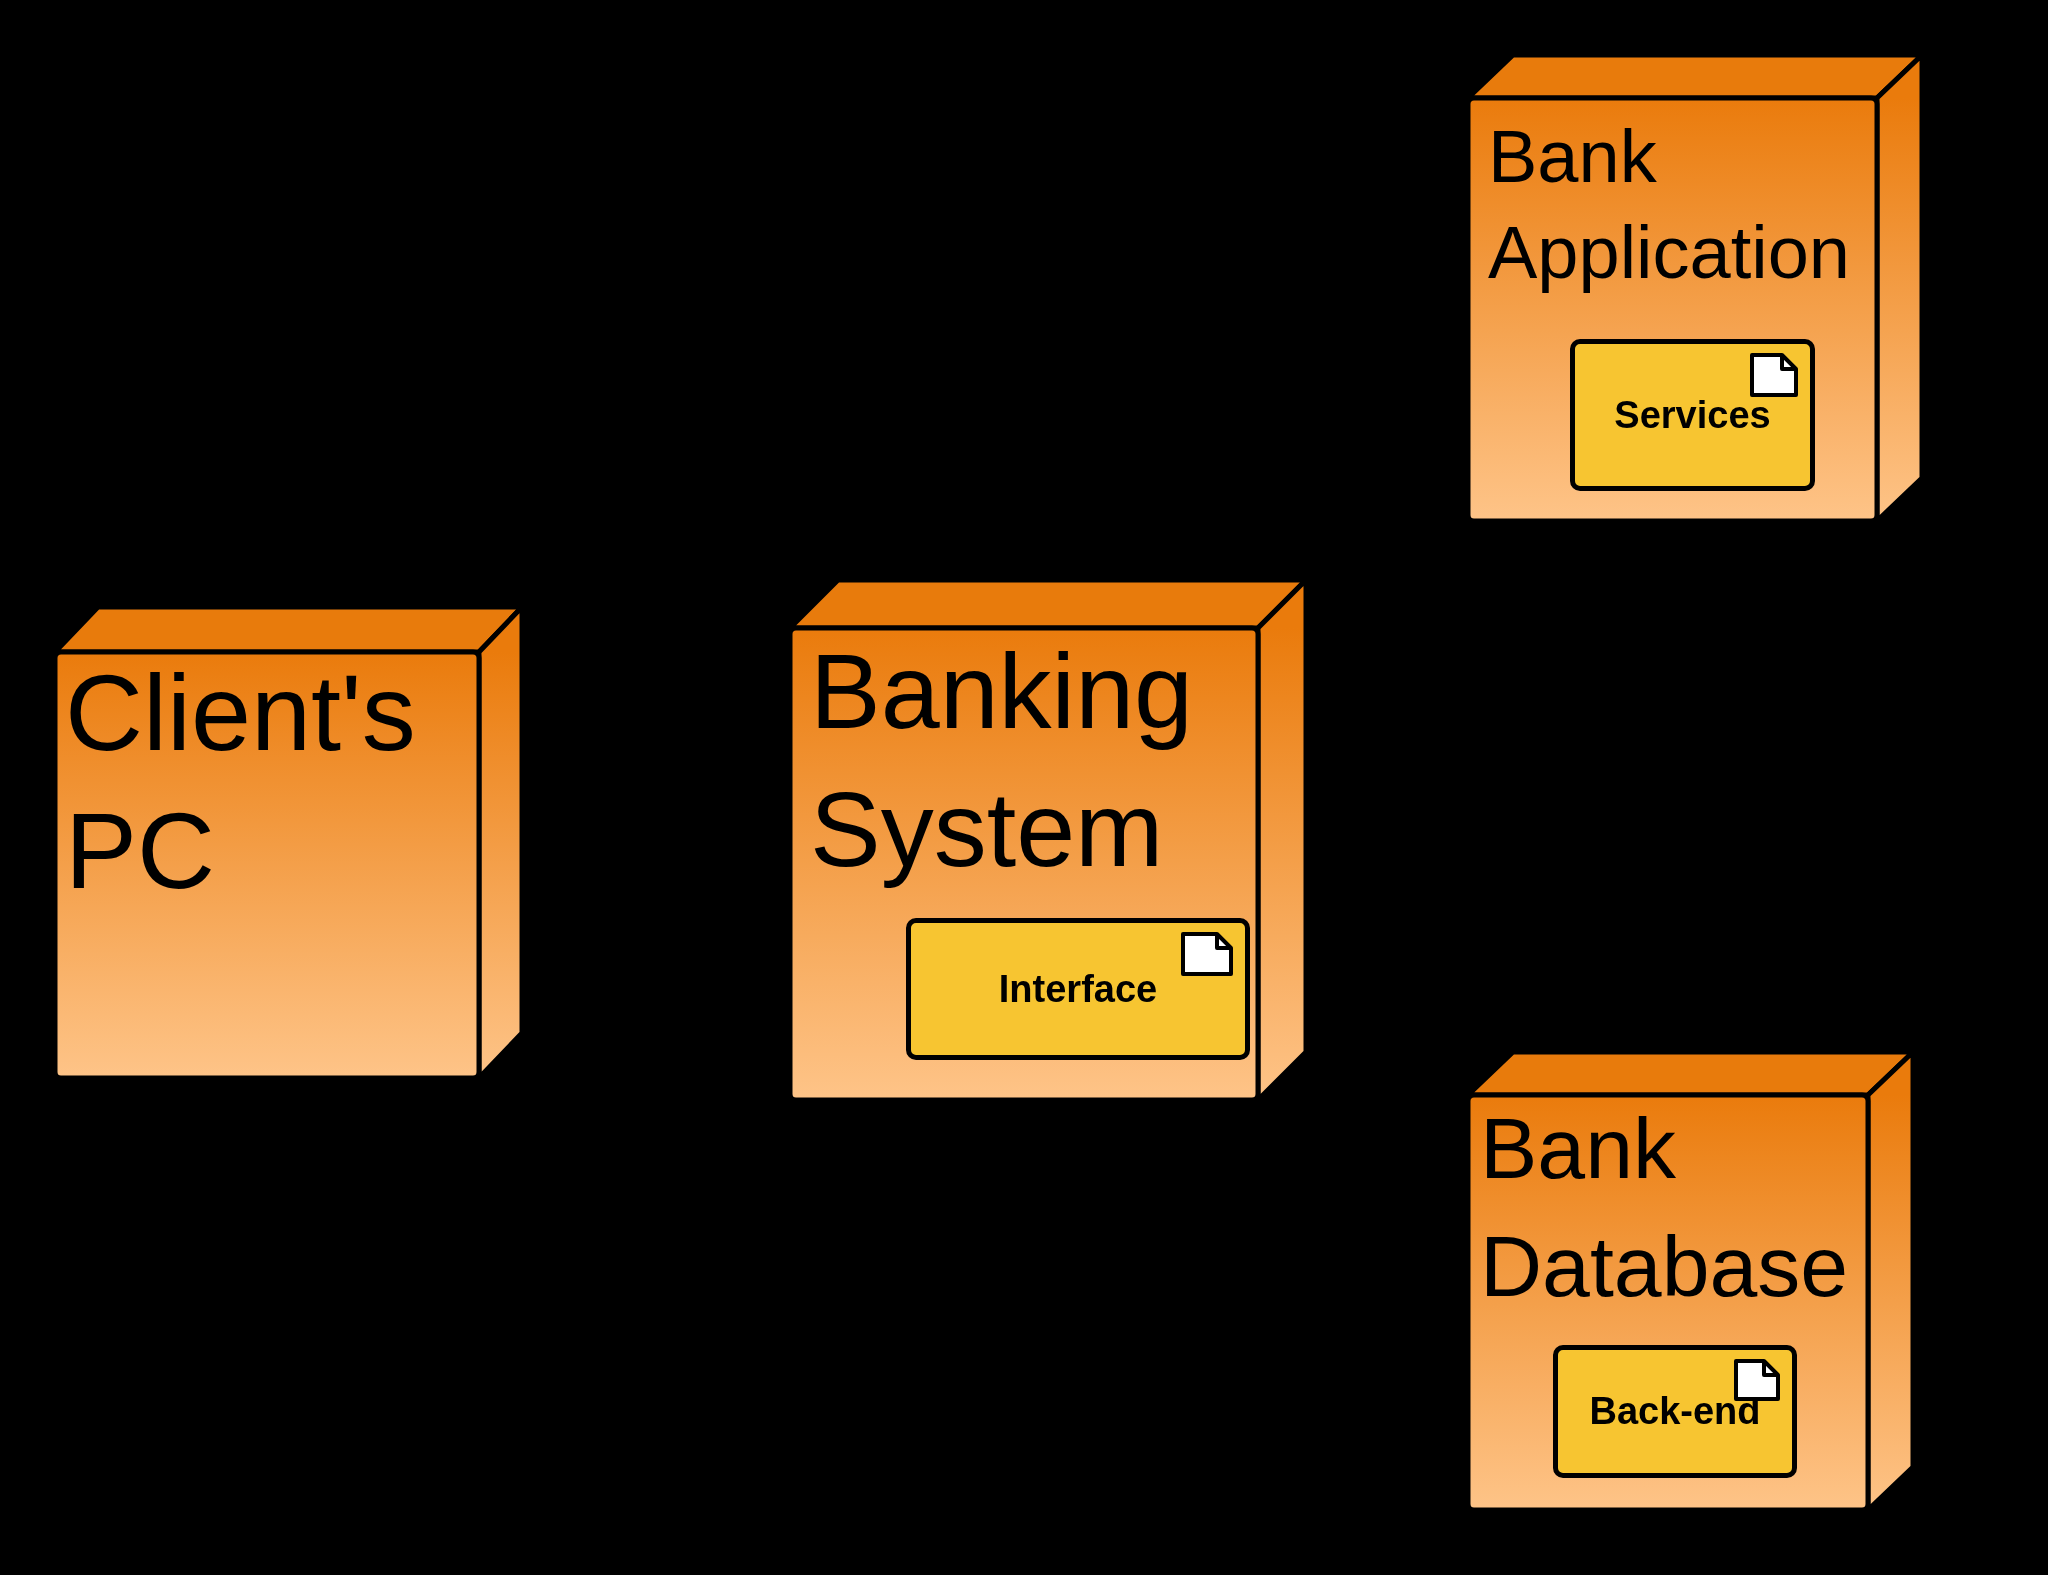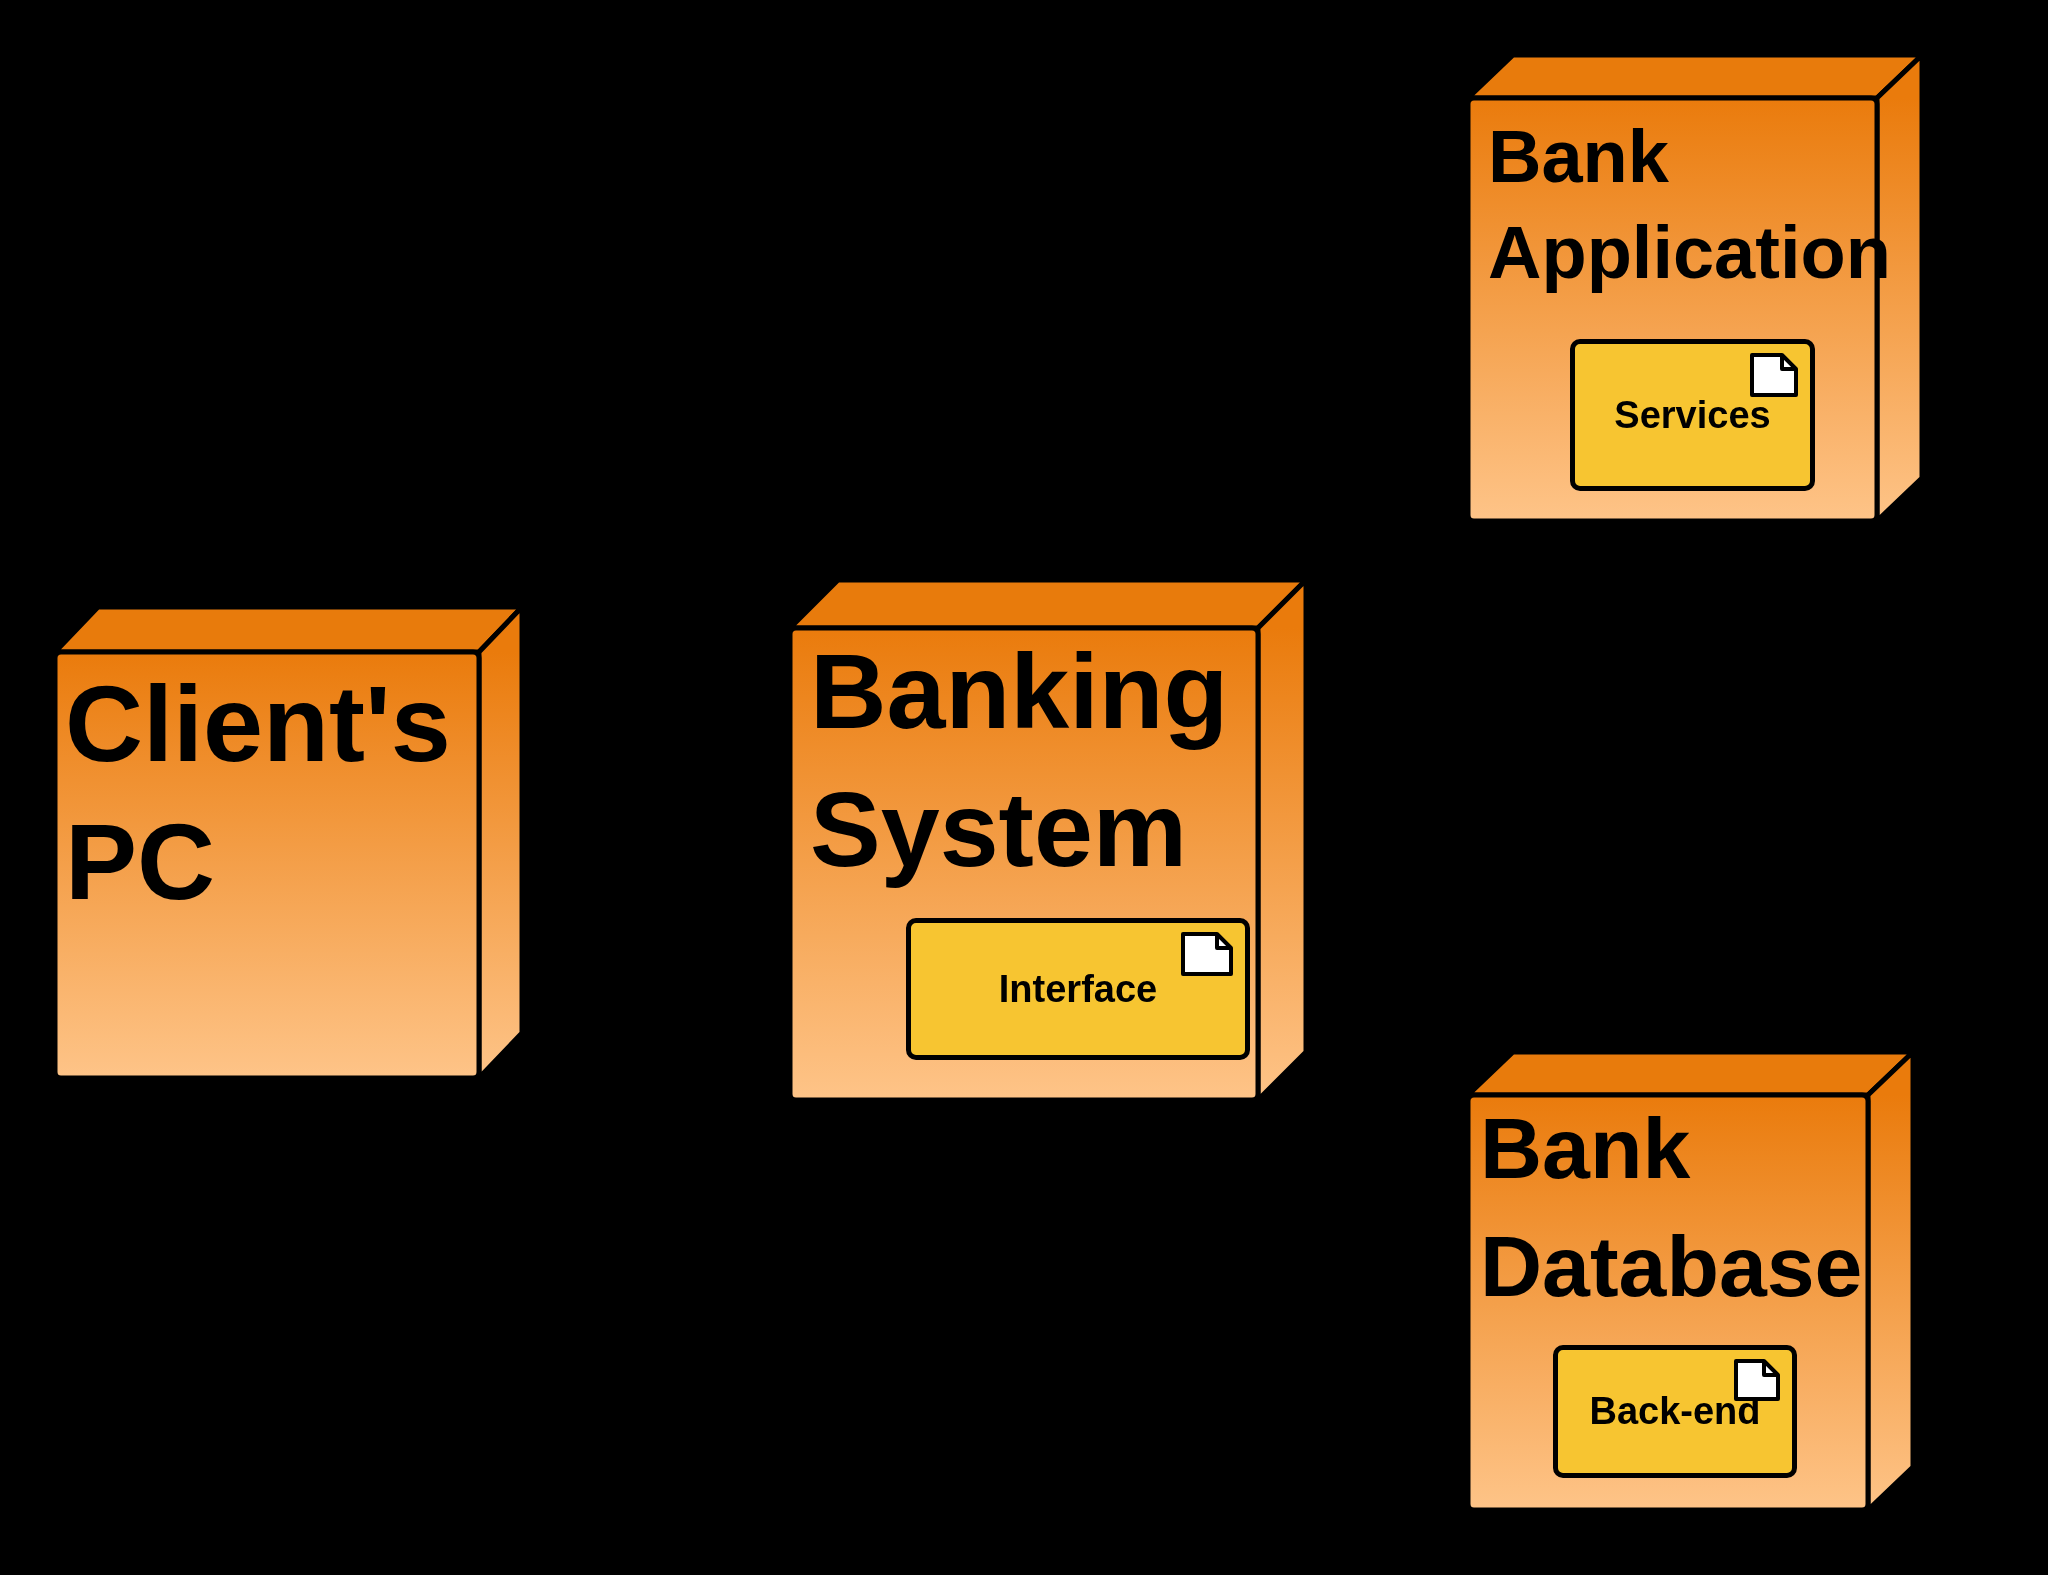--- a/index.html
+++ b/index.html
@@ -19,28 +19,28 @@
     width:2048px;height:1575px;
     background:var(--background);
     overflow:hidden;
   }
   .node{position:absolute;}
   .node svg.box3d{position:absolute;left:0;top:0;display:block;}
   .box-face{stroke:var(--outline);stroke-width:5;stroke-linejoin:round;}
   .face-top{fill:var(--node-top);}
   .node-title{
     position:absolute;
-    font-weight:bold;
+    font-weight:normal;
     color:var(--title-text);
     letter-spacing:0px;
     white-space:nowrap;
   }
   
   .node-clients-pc{left:50px;top:602px;width:477px;height:481px;}
-  .node-clients-pc .node-title{left:15px;top:53px;font-size:108px;line-height:138px;}
+  .node-clients-pc .node-title{left:15px;top:42px;font-size:108px;line-height:138px;}
   .node-banking-system{left:785px;top:575px;width:526px;height:530px;}
   .node-banking-system .node-title{left:25px;top:47px;font-size:106px;line-height:138px;}
   .node-bank-application{left:1463px;top:50px;width:464px;height:476px;}
   .node-bank-application .node-title{left:25px;top:59px;font-size:74px;line-height:96px;}
   .node-bank-database{left:1463px;top:1047px;width:455px;height:468px;}
   .node-bank-database .node-title{left:17px;top:42px;font-size:86px;line-height:118px;}
 
   .component{
     position:absolute;
     background:var(--component-fill);

